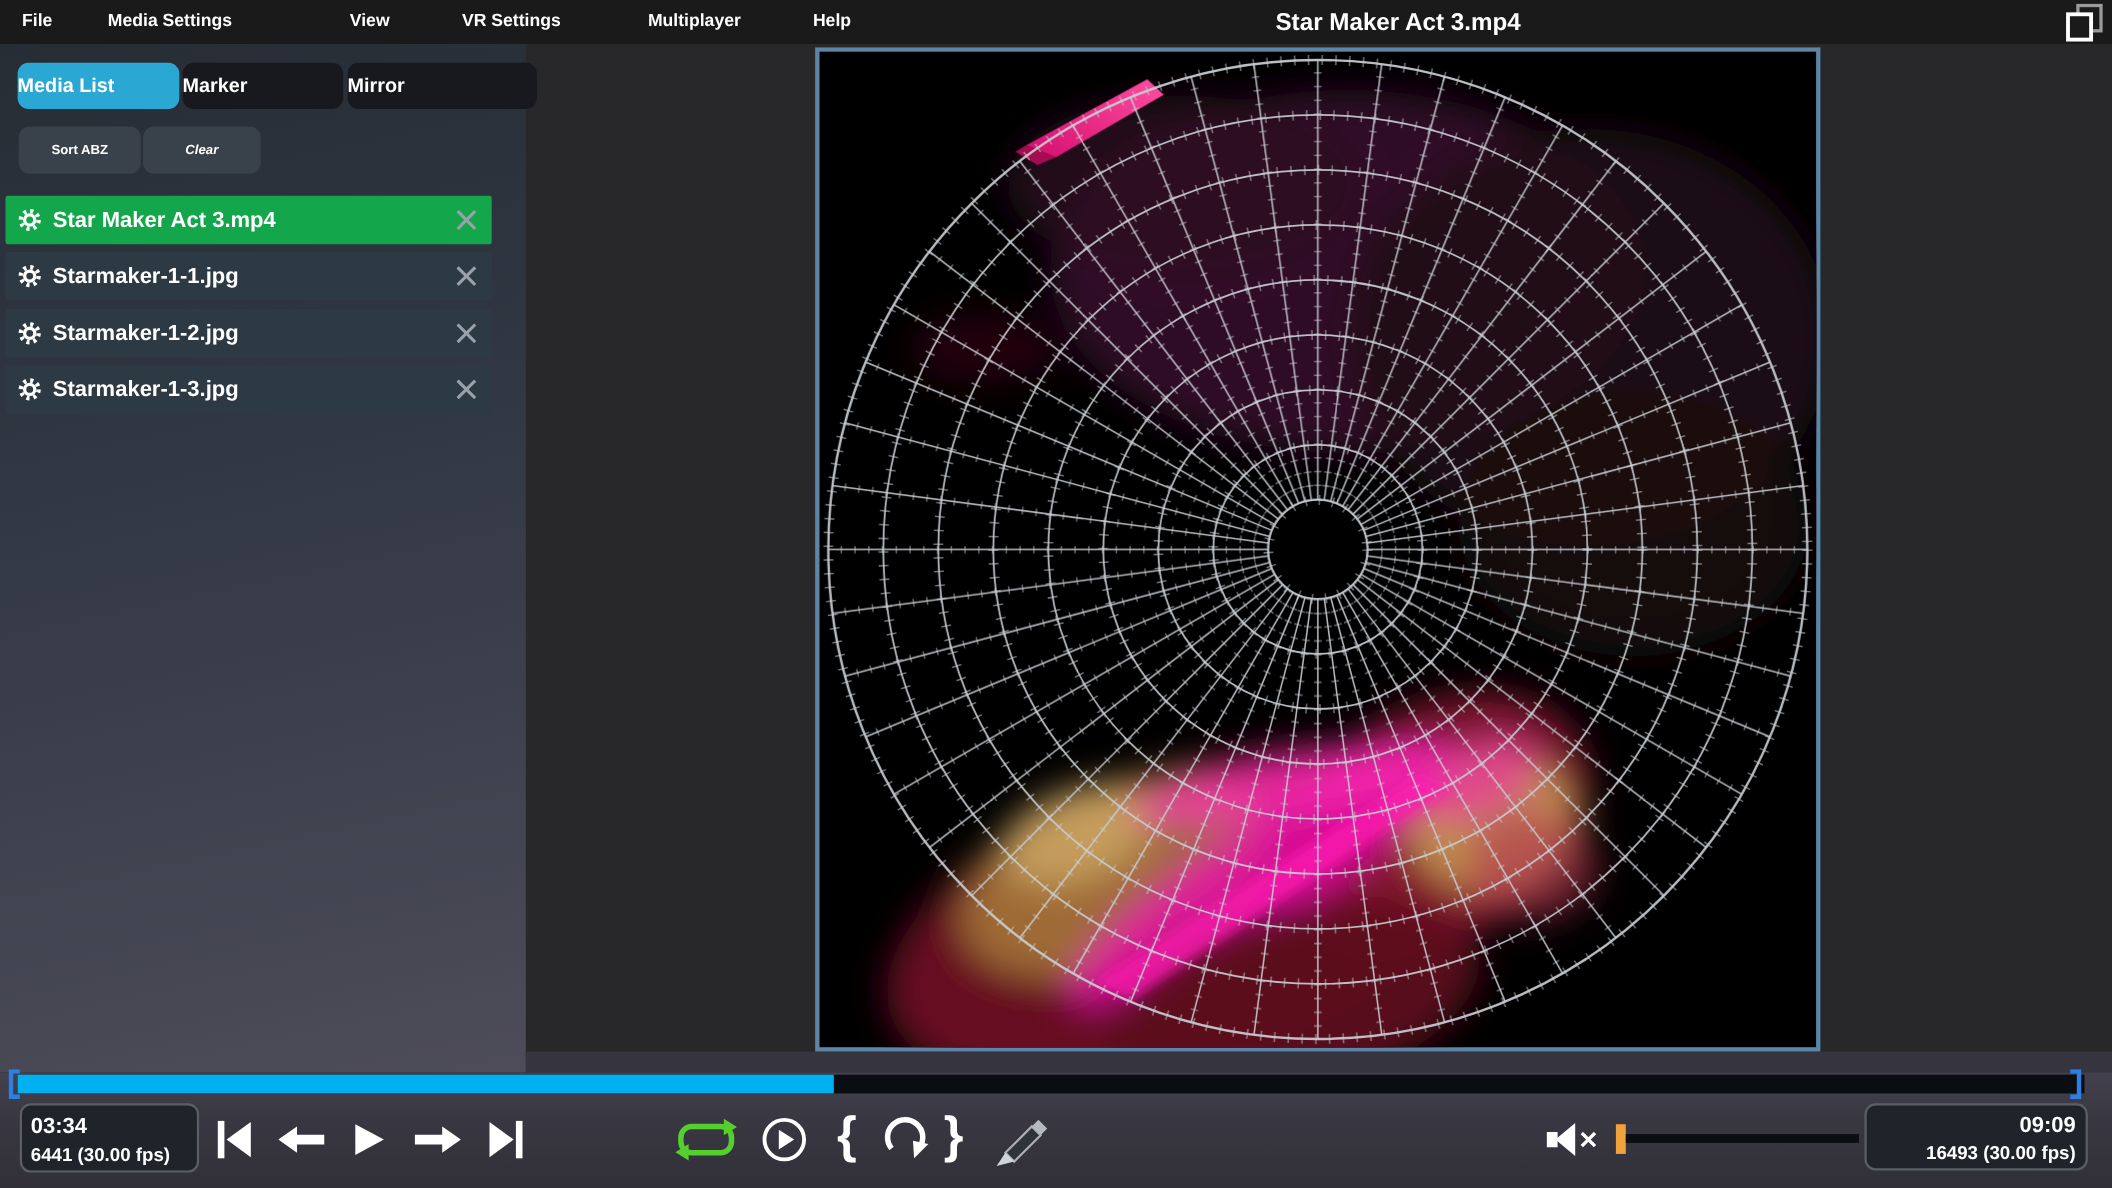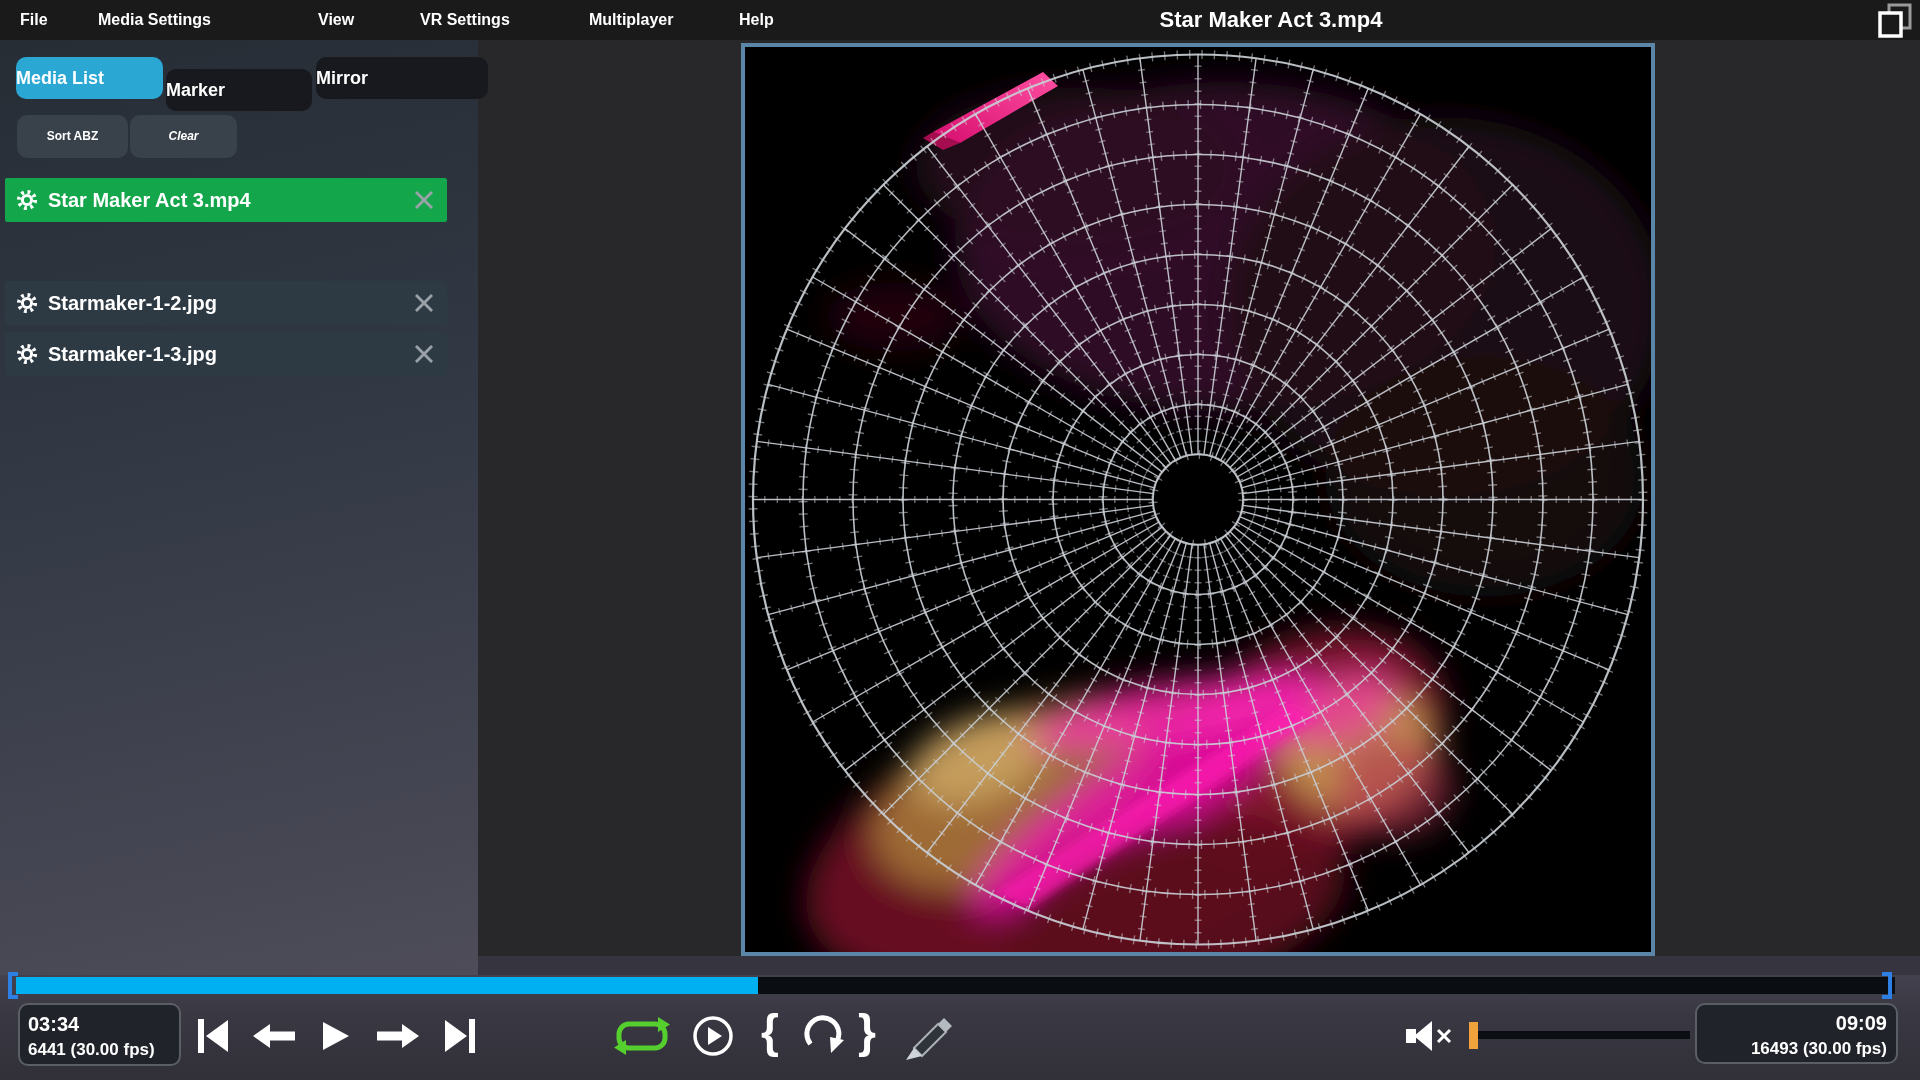--- a/index.html
+++ b/index.html
@@ -14,21 +14,21 @@
   .menu-item { position:absolute; top:0; height:40px; line-height:40px; font-size:16px; color:#fff; cursor:default; }
   #mi-0{left:20px} #mi-1{left:98px} #mi-2{left:318px} #mi-3{left:420px} #mi-4{left:589px} #mi-5{left:739px}
   #win-title { position:absolute; left:1271px; top:0; transform:translateX(-50%); line-height:40px; font-size:22px; white-space:nowrap; }
   #restore-btn { position:absolute; left:1876px; top:3px; width:38px; height:36px; }
   
   #sidebar { position:absolute; left:0; top:40px; width:478px; height:935px;
     background:linear-gradient(168deg,#272d35 0%,#343a46 48%,#4e4c59 100%); z-index:5; }
   .tab { position:absolute; top:17px; height:42px; border-radius:10px; background:#17191e;
     text-align:left; line-height:42px; font-size:18px; color:#fff; }
   #tab-0 { left:16px; width:147px; background:#2ba7d3; }
-  #tab-1 { left:166px; width:146px;margin-top:12px; }
+  #tab-1 { left:166px; width:146px; }
   #tab-2 { left:316px; width:172px; }
   .action-btn { position:absolute; top:75px; height:43px; border-radius:10px; background:#39414a;
     text-align:center; line-height:43px; font-size:12px; }
   #act-0 { left:17px; width:111px; }
   #act-1 { left:130px; width:107px;font-style:italic; }
   .media-item { position:absolute; left:5px; width:442px; height:44px; background:#2d3a43;
     border-radius:2px; display:flex; align-items:center; }
   .media-item.selected { background:#13a64b; }
   #item-0{top:138px} #item-1{top:189px} #item-2{top:241px} #item-3{top:292px}
   .media-item .gear { margin-left:11px; flex:0 0 auto; display:block; }
@@ -106,20 +106,29 @@
           <line x1="19" y1="3" x2="3" y2="19" stroke="#9aa1a8" stroke-width="2.8"></line>
         </g>
       </defs>
     </svg>
 
     <div class="media-item selected" id="item-0">
       <svg class="gear" width="22" height="22">
           <use href="#gear-shape"></use>
         </svg>
       <span class="name">Star Maker Act 3.mp4</span>
+      <svg class="close-x" width="22" height="22">
+          <use href="#x-shape"></use>
+        </svg>
+    </div>
+    <div class="media-item" id="item-1">
+      <svg class="gear" width="22" height="22">
+          <use href="#gear-shape"></use>
+        </svg>
+      <span class="name">Starmaker-1-1.jpg</span>
       <svg class="close-x" width="22" height="22">
           <use href="#x-shape"></use>
         </svg>
     </div>
     <div class="media-item" id="item-2">
       <svg class="gear" width="22" height="22">
           <use href="#gear-shape"></use>
         </svg>
       <span class="name">Starmaker-1-2.jpg</span>
       <svg class="close-x" width="22" height="22">

